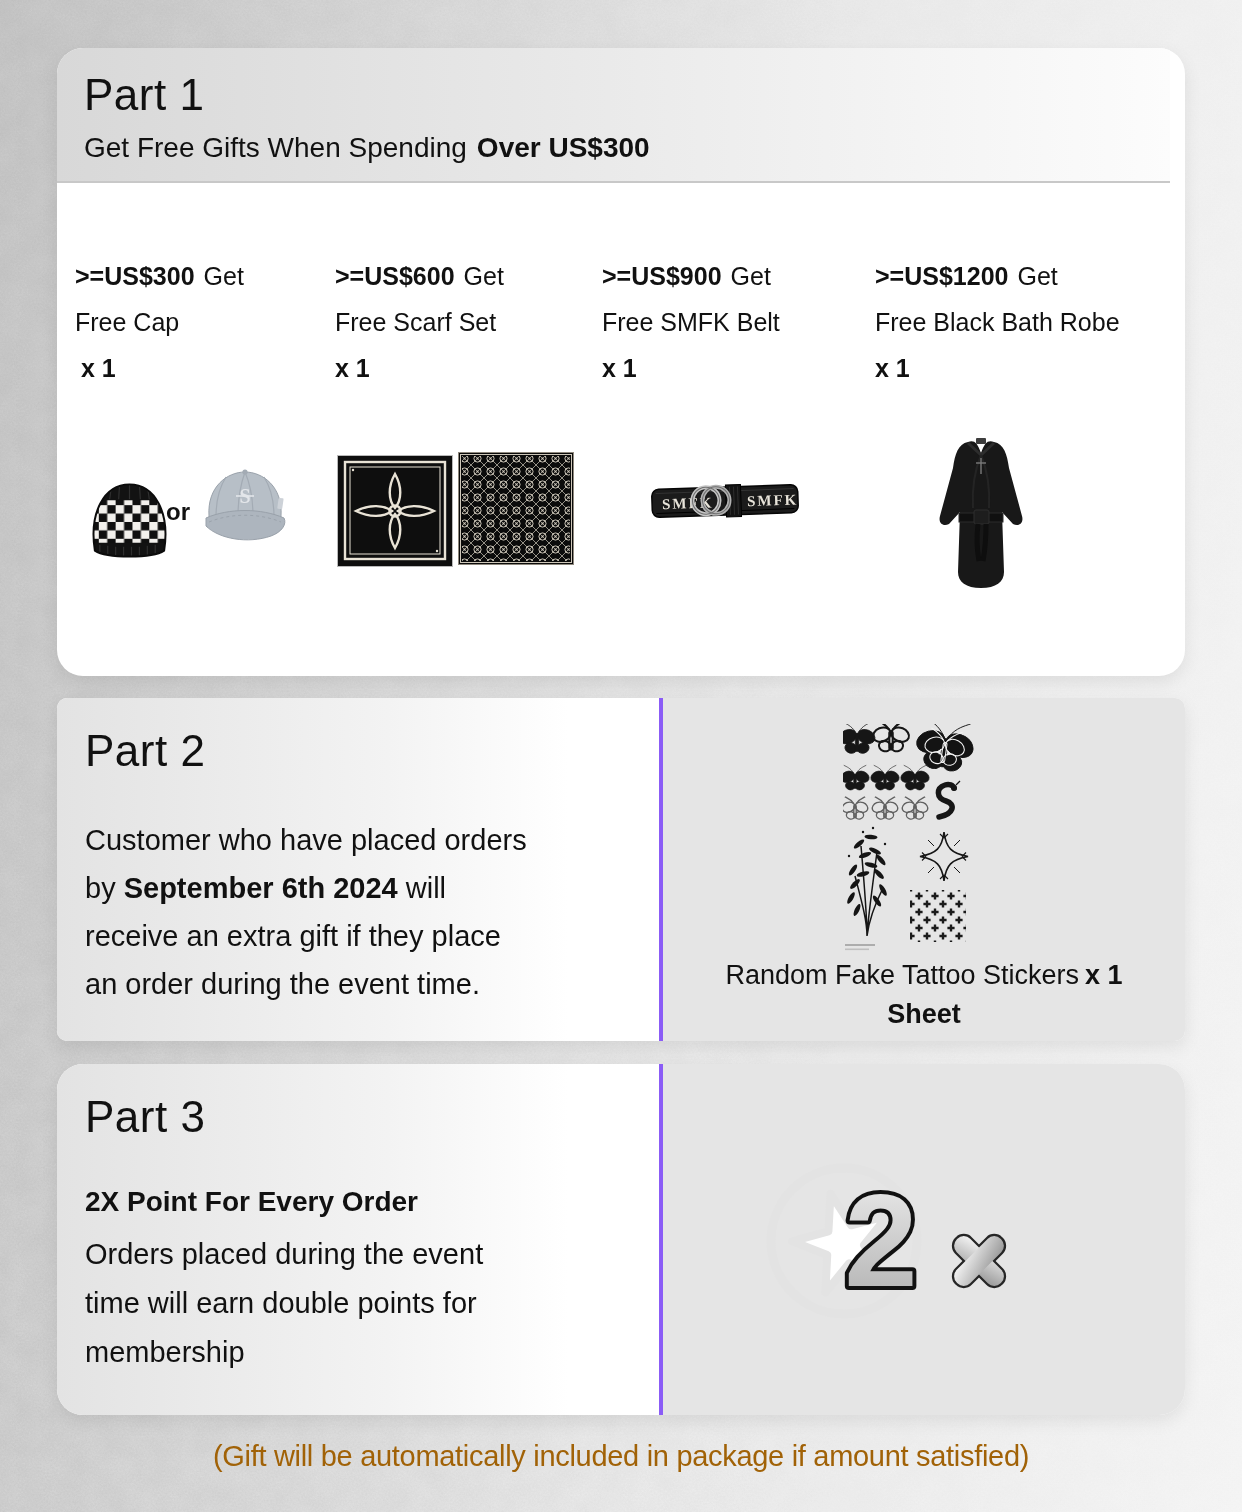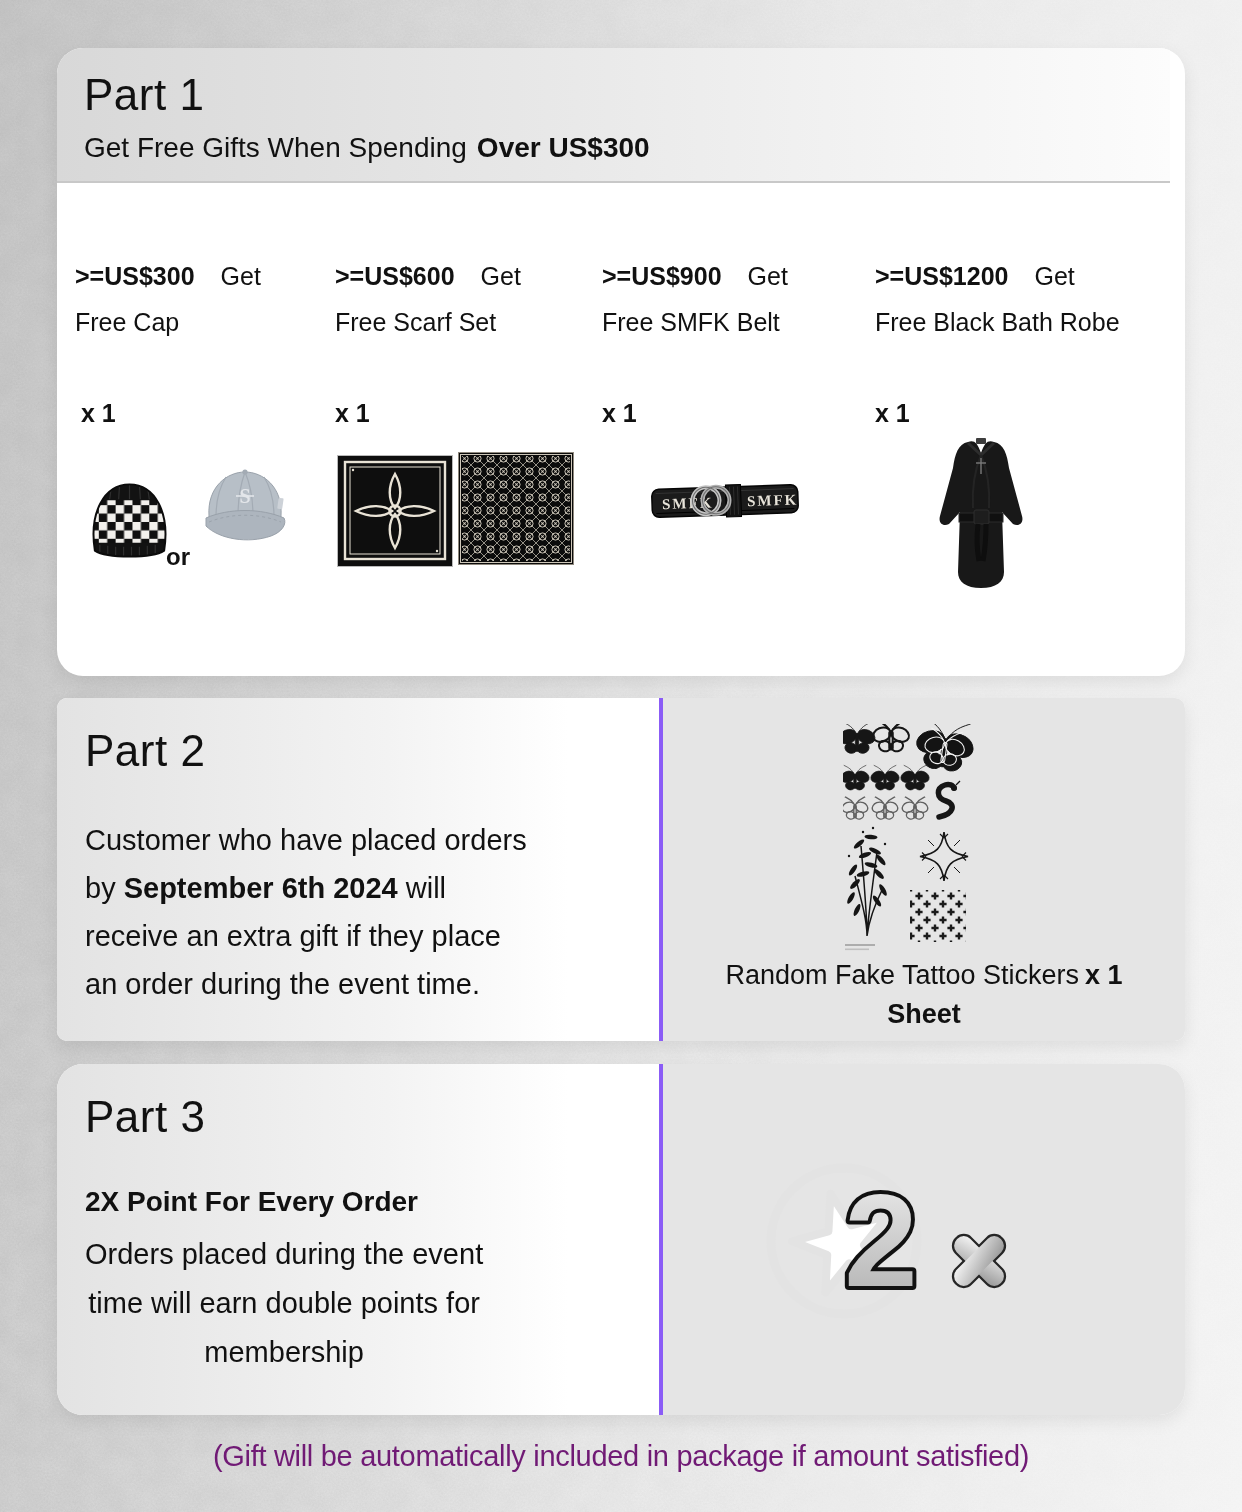--- a/index.html
+++ b/index.html
@@ -21,25 +21,25 @@
   #part3-card { top: 1064px; height: 351px; }
 
   .p1-header {
     position: absolute; top: 0; left: 0; right: 15px; height: 135px;
     background: linear-gradient(90deg, #d8d8d8 0%, #ececec 55%, #fcfcfc 100%);
     border-bottom: 2px solid #c8c8c8;
   }
   .part-title { position: absolute; left: 27px; font-size: 44px; font-weight: 500; letter-spacing: 0.5px; }
   .p1-title { top: 22px; }
   .p1-sub { position: absolute; left: 27px; top: 84px; font-size: 28px; white-space: nowrap; }
-  .b { font-weight: bold; margin-top: 45px; }
+  .b { font-weight: bold; }
   .p1-sub .b { margin-left: 10px; }
 
   .tier { position: absolute; top: 205px; font-size: 25px; line-height: 46px; white-space: nowrap; }
-  .tier .t-suffix { margin-left: 26px; }
+  .tier .t-suffix { margin-left: 9px; }
 
   .prod { position: absolute; }
 
   .panel-left {
     position: absolute; left: 0; top: 0; bottom: 0; width: 602px;
     background: linear-gradient(90deg, #e3e3e3 0%, #f3f3f3 55%, #ffffff 85%);
   }
   .panel-right {
     position: absolute; left: 602px; top: 0; bottom: 0; right: 0;
     background: #e5e5e5; border-left: 4px solid #8b5cf6;
@@ -47,26 +47,26 @@
   .panel-title { position: absolute; left: 28px; top: 28px; font-size: 44px; font-weight: 500; letter-spacing: 0.5px; }
 
   .p2-paragraph { position: absolute; left: 28px; top: 118px; font-size: 29px; line-height: 48px; white-space: nowrap; }
   .p2-paragraph .pline { display: block; }
 
   .tattoo-caption { position: absolute; left: 0; right: 0; top: 262px; text-align: center; font-size: 27px; white-space: nowrap; }
   .tattoo-caption .b { margin-left: 6px; }
   .tattoo-caption2 { position: absolute; left: 0; right: 0; top: 301px; text-align: center; font-size: 27px; font-weight: bold; }
 
   .p3-heading { position: absolute; left: 28px; top: 122px; font-size: 28px; font-weight: bold; white-space: nowrap; }
-  .p3-paragraph { position: absolute; left: 28px; top: 166px; font-size: 29px; line-height: 49px; white-space: nowrap; text-align: center; }
+  .p3-paragraph { position: absolute; left: 28px; top: 166px; font-size: 29px; line-height: 49px; white-space: nowrap; }
   .p3-paragraph .pline { display: block; }
 
   .footer-note {
     position: absolute; left: 0; right: 0; top: 1440px; z-index: 1;
-    text-align: center; font-size: 29px; color: #701a75; letter-spacing: -0.3px;
+    text-align: center; font-size: 29px; color: #a16207; letter-spacing: -0.3px;
   }
 </style>
 </head>
 <body>
 
 <svg class="noise" width="1242" height="1512" aria-hidden="true">
   <defs>
     <filter id="nf1" x="0" y="0" width="100%" height="100%">
       <feTurbulence type="fractalNoise" baseFrequency="0.55" numOctaves="2" seed="7" result="t"></feTurbulence>
       <feColorMatrix in="t" type="matrix" values="0 0 0 0 0.40  0 0 0 0 0.40  0 0 0 0 0.40  0.6 0 0 0 0"></feColorMatrix>

